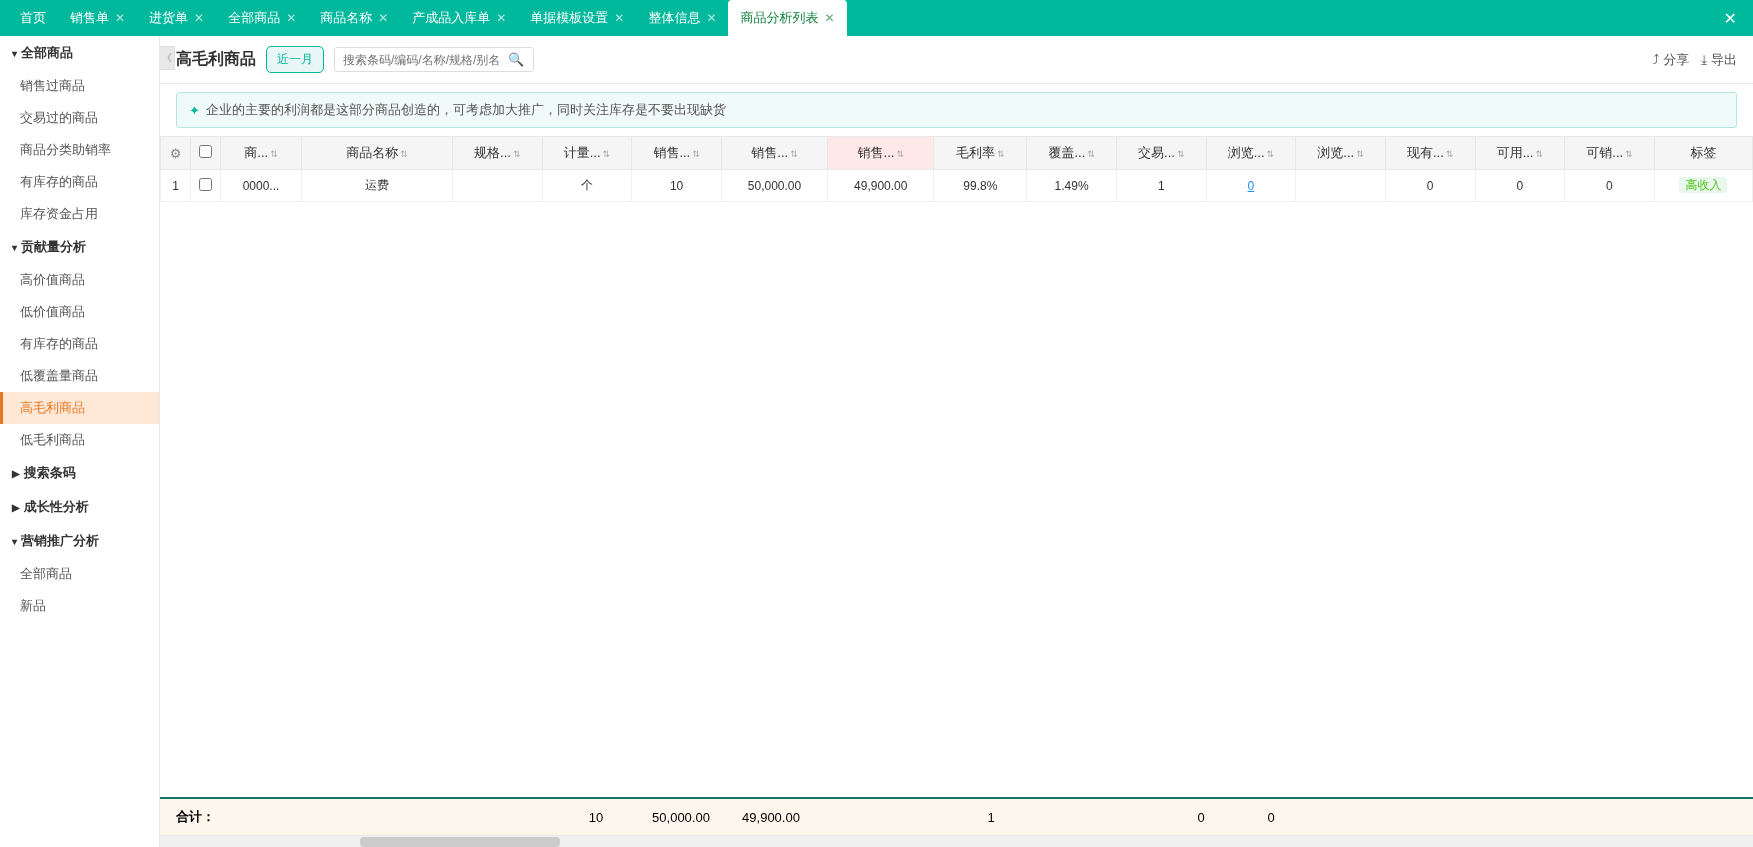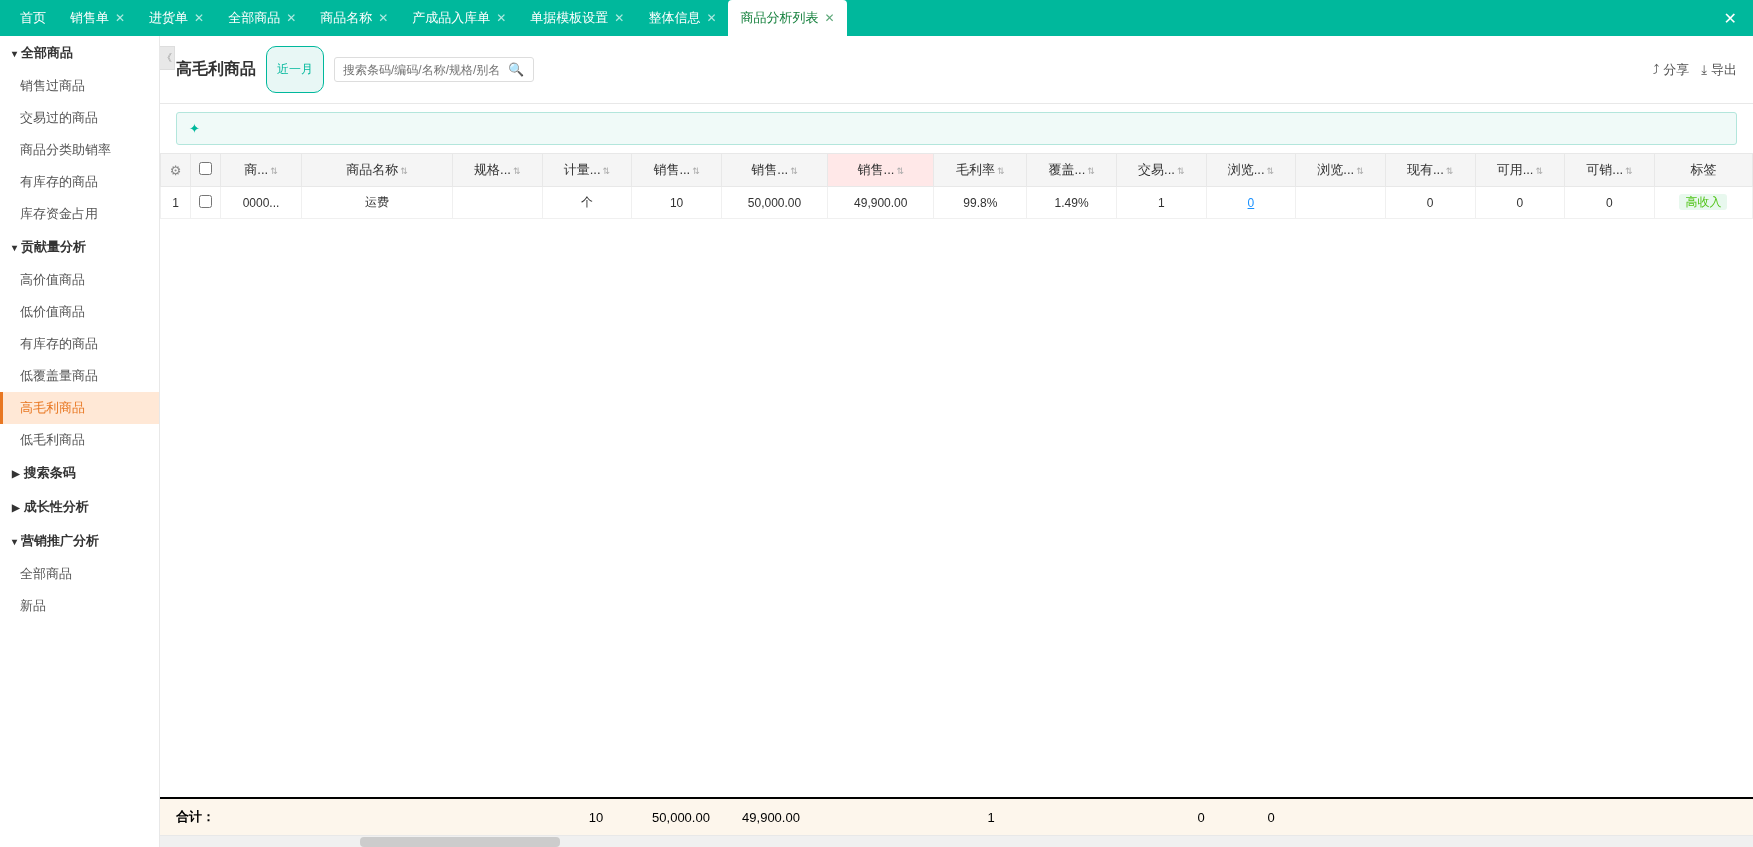--- a/index.html
+++ b/index.html
@@ -95,22 +95,22 @@
     }
     .content-title {
       font-size: 16px;
       font-weight: bold;
       color: #333;
     }
     .filter-btn {
       background: #e8f7f5;
       border: 1px solid #00b89c;
       color: #00b89c;
-      border-radius: 10px;
-      padding: 14px 10px;
+      border-radius: 5px;
+      padding: 4px 10px;
       cursor: pointer;
       font-size: 12px;
     }
     .search-box {
       border: 1px solid #ddd;
       border-radius: 3px;
       padding: 4px 8px;
       width: 200px;
       color: #999;
       font-size: 12px;
@@ -370,20 +370,21 @@
           </div>
           <div class="header-btn">
             <span>⤓</span>
             <span>导出</span>
           </div>
         </div>
       </div>
 
       <div class="info-banner">
         <span style="color:#00b89c;">✦</span>
+        <span>企业的主要的利润都是这部分商品创造的，可考虑加大推广，同时关注库存是不要出现缺货</span>
       </div>
 
       <div class="table-container">
         <table>
           <thead>
             <tr>
               <th style="width:30px;">
                 <span class="gear-icon">⚙</span>
               </th>
               <th style="width:30px;">
@@ -457,21 +458,21 @@
       <td></td>
       <td>0</td>
       <td>0</td>
       <td>0</td>
       <td><span class="tag-high-income">高收入</span></td>
     </tr>
             </tbody>
         </table>
       </div>
 
-      <div style="background:#fdf6ec; border-top:2px solid #000000; display:flex; align-items:center; padding:8px 16px; font-size:13px; min-height:38px; overflow:hidden;">
+      <div style="background:#fdf6ec; border-top:2px solid #0f766e; display:flex; align-items:center; padding:8px 16px; font-size:13px; min-height:38px; overflow:hidden;">
         <span style="font-weight:bold; min-width:50px;">合计：</span>
         <div style="display:flex; gap:0; flex:1; overflow:hidden;">
 
           <span style="width:30px;"></span>
           <span style="width:30px;"></span>
           <span style="min-width:60px; text-align:center;"></span>
           <span style="min-width:100px; text-align:center;"></span>
           <span style="min-width:60px; text-align:center;"></span>
           <span style="min-width:50px; text-align:center;"></span>
           <span style="min-width:80px; text-align:center;">10</span>

